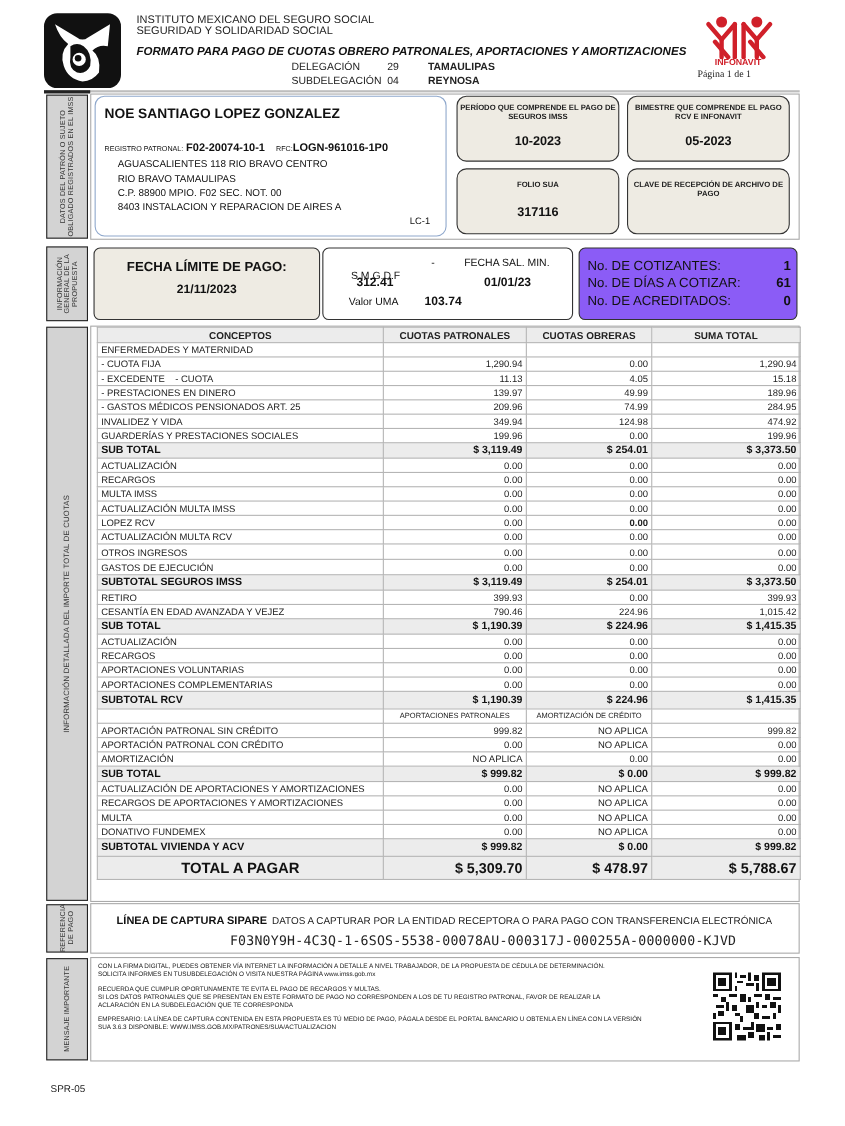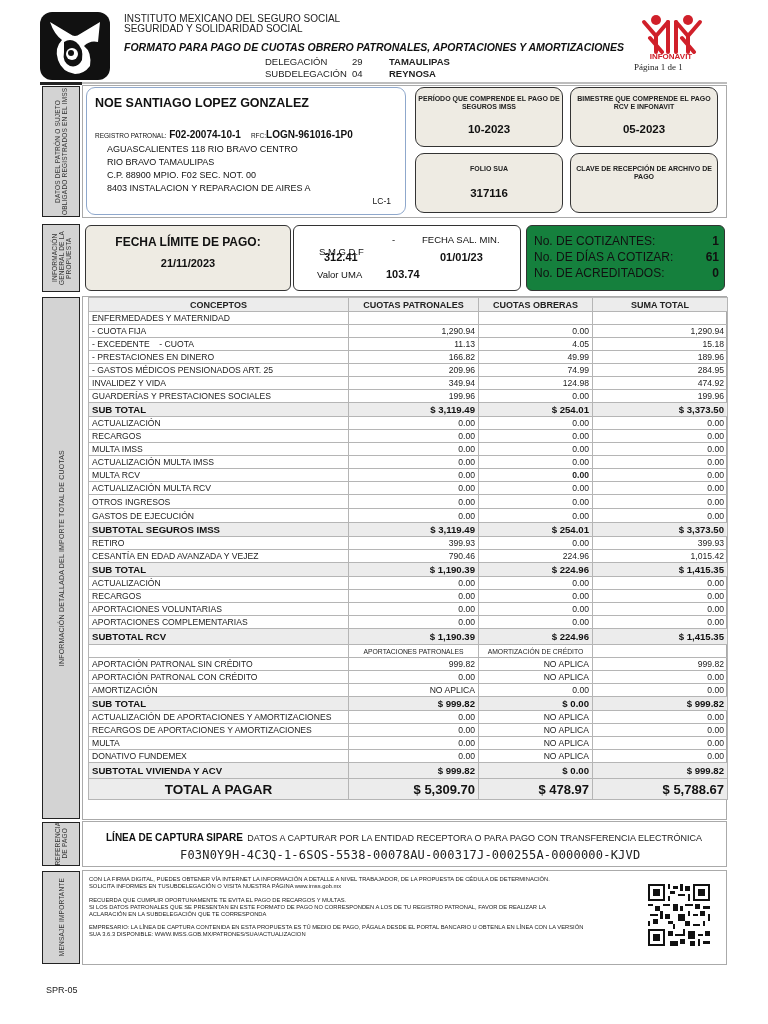--- a/index.html
+++ b/index.html
@@ -37,39 +37,39 @@
 
   .rbox { width: 148px; border: 1.5px solid #333; border-radius: 9px; background: #eeebe3; text-align: center; }
   .rbox .t { font-size: 7px; font-weight: bold; line-height: 8px; margin-top: 7px; color: #222; }
   .rbox .v { font-size: 11.5px; font-weight: bold; margin-top: 12px; }
 
   
   .fecha-box { left: 85px; top: 225px; width: 206px; height: 66px; border: 1.5px solid #333; border-radius: 6px; background: #eeebe3; text-align: center; }
   .fecha-box .t { font-size: 12px; font-weight: bold; margin-top: 9px; }
   .fecha-box .v { font-size: 11px; font-weight: bold; margin-top: 8px; }
   .sal-box { left: 293px; top: 225px; width: 228px; height: 66px; border: 1.5px solid #333; border-radius: 6px; background: #fff; }
-  .cot-box { left: 526px; top: 225px; width: 199px; height: 66px; border: 1.5px solid #333; border-radius: 6px; background: #15803d; }
+  .cot-box { left: 526px; top: 225px; width: 199px; height: 66px; border: 1.5px solid #333; border-radius: 6px; background: #8b5cf6; }
   .cot-row { position: absolute; left: 7px; right: 5px; font-size: 12px; display: flex; justify-content: space-between; }
   .cot-row b { font-weight: bold; }
 
   
   .tbl-wrap { left: 88px; top: 297px; width: 639px; }
   table.main { border-collapse: collapse; width: 639px; table-layout: fixed; }
   table.main td { border: 1px solid #b5b5b5; font-size: 8.6px; height: 13px; padding: 0 3px; white-space: nowrap; overflow: hidden; color: #222; }
   table.main td.num { text-align: right; }
   table.main tr.hdr td { background: #ececec; font-weight: bold; text-align: center; font-size: 9px; height: 14px; }
   table.main tr.sub td { background: #ececec; font-weight: bold; font-size: 9.6px; height: 14px; color: #111; }
   table.main tr.subhdr td { font-size: 6.8px; text-align: center; }
   table.main tr.total td { background: #ececec; font-weight: bold; font-size: 13px; height: 21px; color: #111; }
   table.main tr.total td.lbl { text-align: center; font-size: 13.5px; }
 
   
   .ref-lbl-title { font-size: 10px; font-weight: bold; }
   .ref-sub { font-size: 9px; color: #222; }
-  .captura { font-family: "DejaVu Sans Mono", monospace; font-size: 12px; color: #222; letter-spacing: 0.2px; }
+  .captura { font-family: "DejaVu Sans Mono", monospace; font-size: 12px; color: #222; letter-spacing: 0.2px; margin-left: 29px; }
 
   .msg { font-size: 5.8px; line-height: 7px; color: #222; }
   .qr { left: 648px; top: 884px; width: 62px; height: 62px; }
   .spr { left: 46px; top: 985px; font-size: 9px; color: #222; }
 </style>
 </head>
 <body>
 
 <div class="abs imss-logo">
   <svg width="70" height="68" viewBox="0 0 70 68">
@@ -213,21 +213,21 @@
           <td class="num">1,290.94</td>
         </tr>
   <tr>
           <td style="white-space:pre">- EXCEDENTE    - CUOTA</td>
           <td class="num">11.13</td>
           <td class="num">4.05</td>
           <td class="num">15.18</td>
         </tr>
   <tr>
           <td>- PRESTACIONES EN DINERO</td>
-          <td class="num">166.82</td>
+          <td class="num">139.97</td>
           <td class="num">49.99</td>
           <td class="num">189.96</td>
         </tr>
   <tr>
           <td>- GASTOS MÉDICOS PENSIONADOS ART. 25</td>
           <td class="num">209.96</td>
           <td class="num">74.99</td>
           <td class="num">284.95</td>
         </tr>
   <tr>
@@ -266,21 +266,21 @@
           <td class="num">0.00</td>
           <td class="num">0.00</td>
         </tr>
   <tr>
           <td>ACTUALIZACIÓN MULTA IMSS</td>
           <td class="num">0.00</td>
           <td class="num">0.00</td>
           <td class="num">0.00</td>
         </tr>
   <tr>
-          <td>MULTA RCV</td>
+          <td>LOPEZ RCV</td>
           <td class="num">0.00</td>
           <td class="num" style="font-weight:bold">0.00</td>
           <td class="num">0.00</td>
         </tr>
   <tr>
           <td>ACTUALIZACIÓN MULTA RCV</td>
           <td class="num">0.00</td>
           <td class="num">0.00</td>
           <td class="num">0.00</td>
         </tr>

